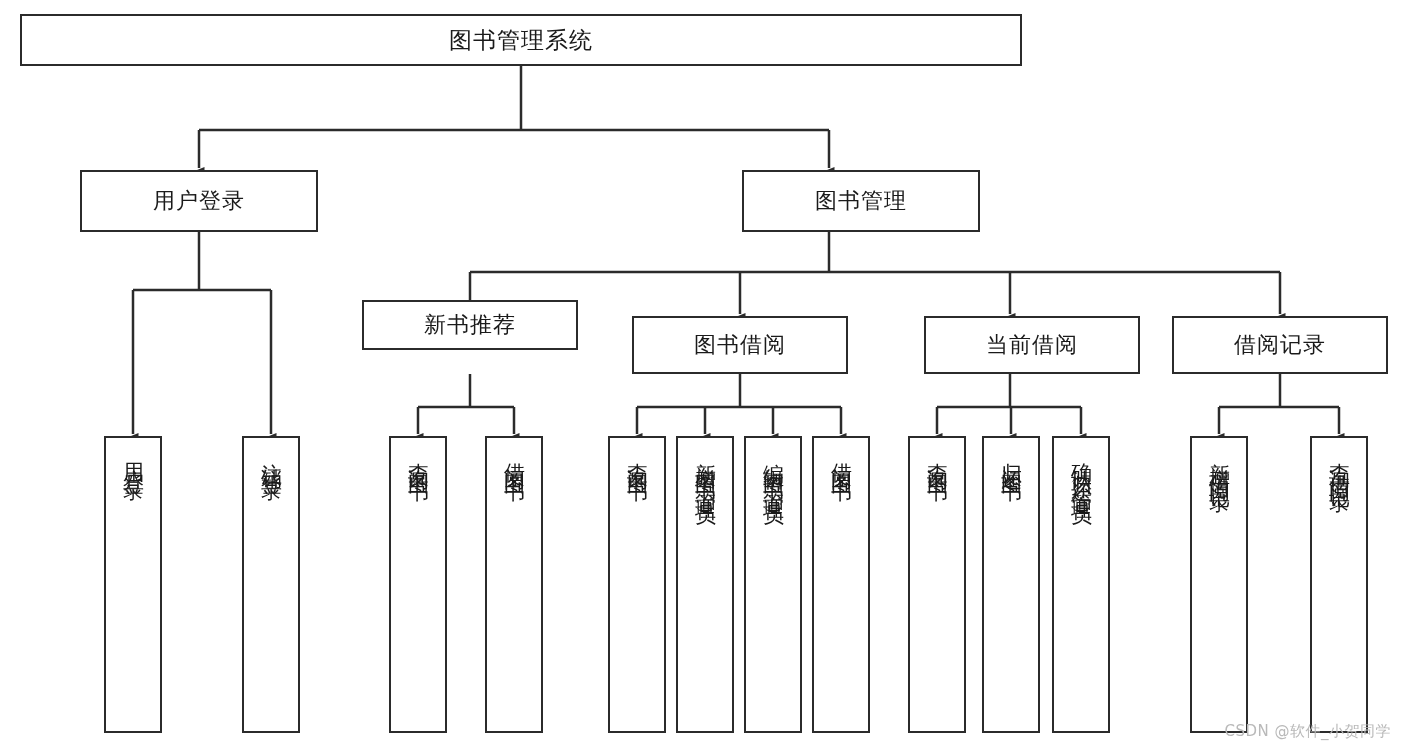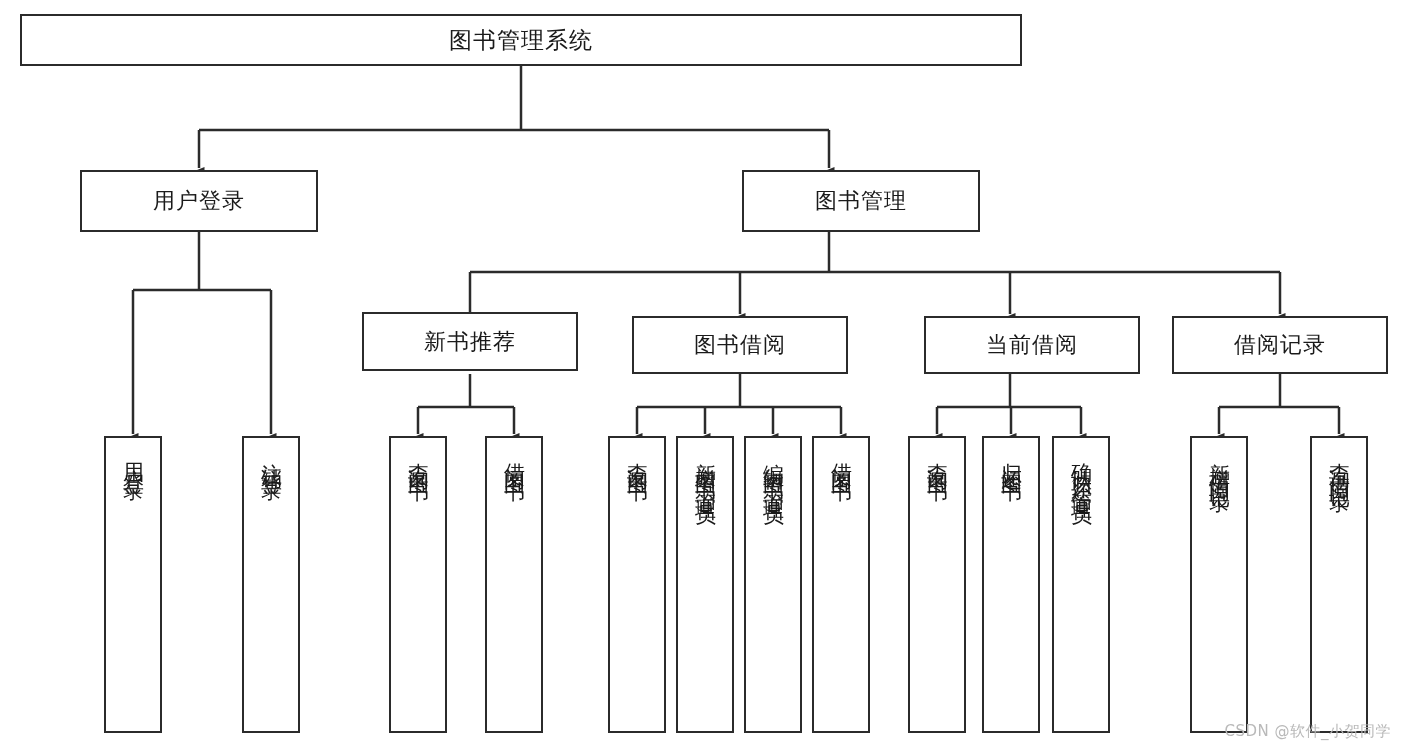--- a/index.html
+++ b/index.html
@@ -122,21 +122,21 @@
     <span class="node-label">图书管理系统</span>
   </div>
 
   <div id="node-container">
       <div class="node node-h" style="left: 80px; top: 170px; width: 238px; height: 62px;">
         <span class="node-label">用户登录</span>
       </div>
       <div class="node node-h" style="left: 710px; top: 170px; width: 238px; height: 62px; margin-left: 32px;">
         <span class="node-label">图书管理</span>
       </div>
-      <div class="node node-h" style="left: 362px; top: 312px; width: 216px; height: 59px;">
+      <div class="node node-h" style="left: 362px; top: 300px; width: 216px; height: 50px;">
         <span class="node-label">新书推荐</span>
       </div>
       <div class="node node-h" style="left: 632px; top: 316px; width: 216px; height: 58px; align-items: center;">
         <span class="node-label">图书借阅</span>
       </div>
       <div class="node node-h" style="left: 924px; top: 316px; width: 216px; height: 58px;">
         <span class="node-label">当前借阅</span>
       </div>
       <div class="node node-h" style="left: 1172px; top: 316px; width: 216px; height: 58px;">
         <span class="node-label">借阅记录</span>

